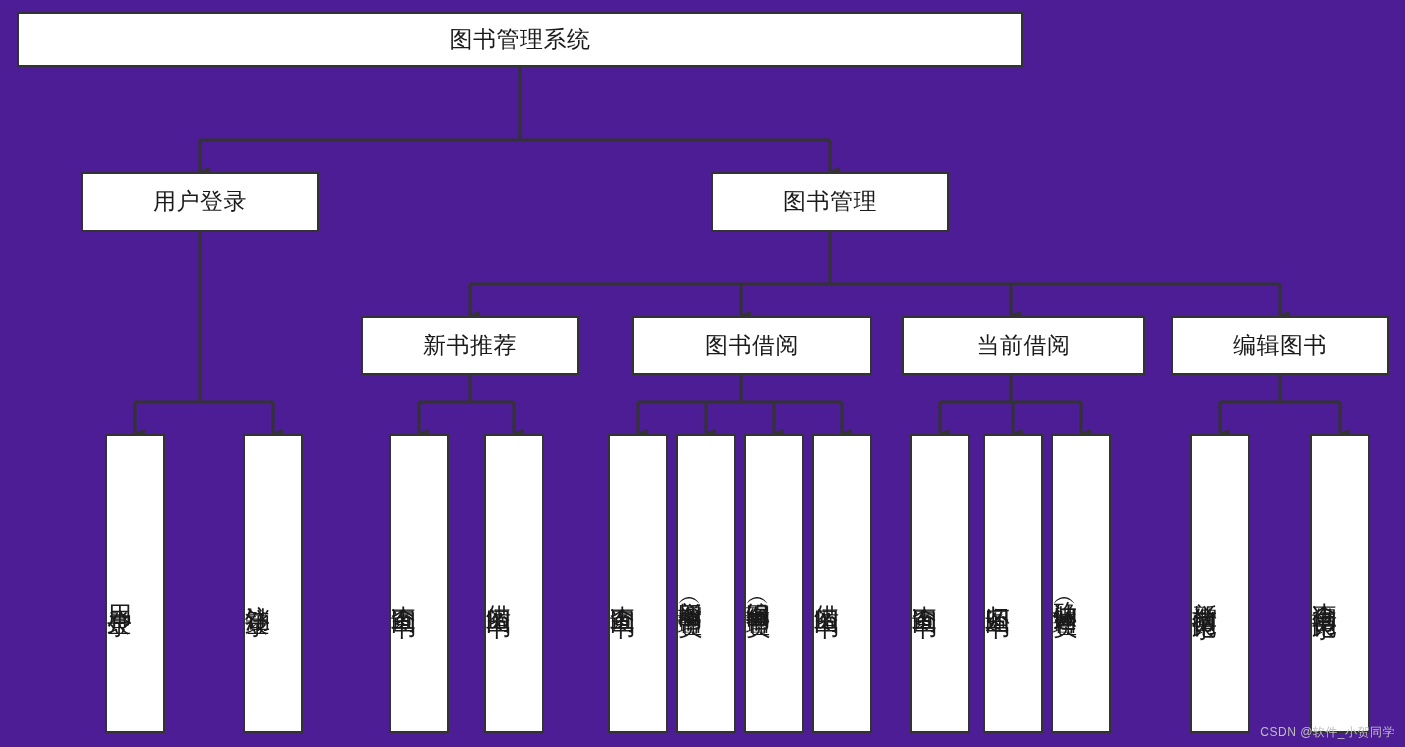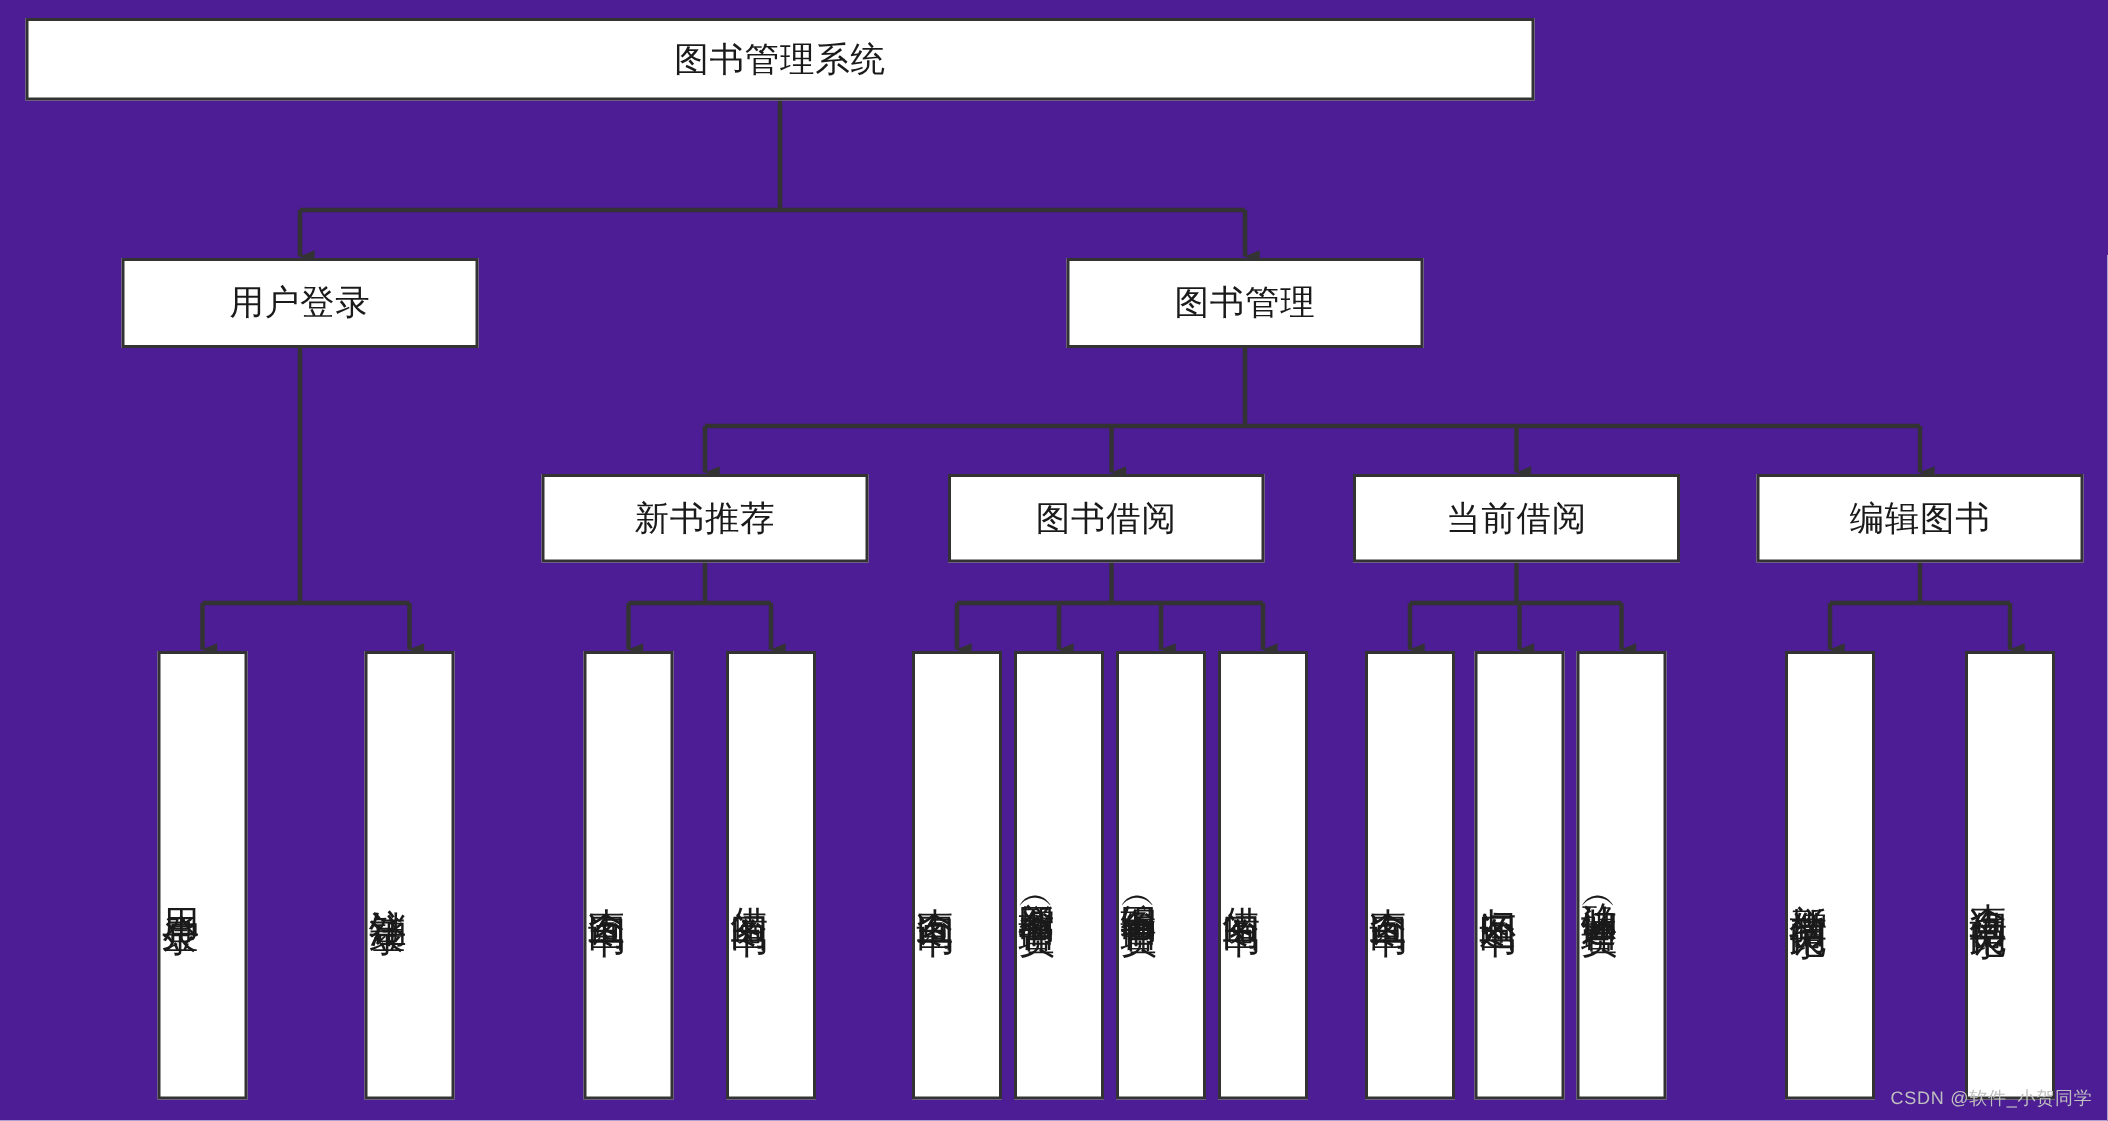--- a/index.html
+++ b/index.html
@@ -128,24 +128,24 @@
   <div class="node horizontal" style="left: 81px; top: 172px; width: 238px; height: 60px;">
     <span class="label">用户登录</span>
   </div>
   <div class="node horizontal" style="left: 711px; top: 172px; width: 238px; height: 60px;">
     <span class="label">图书管理</span>
   </div>
 
   <div class="node horizontal" style="left: 361px; top: 316px; width: 218px; height: 59px;">
     <span class="label">新书推荐</span>
   </div>
-  <div class="node horizontal" style="left: 632px; top: 316px; width: 211px; height: 59px;">
+  <div class="node horizontal" style="left: 632px; top: 316px; width: 240px; height: 59px;">
     <span class="label">图书借阅</span>
   </div>
-  <div class="node horizontal" style="left: 902px; top: 316px; width: 218px; height: 59px;">
+  <div class="node horizontal" style="left: 902px; top: 316px; width: 243px; height: 59px;">
     <span class="label">当前借阅</span>
   </div>
   <div class="node horizontal" style="left: 1171px; top: 316px; width: 218px; height: 59px;">
     <span class="label">编辑图书</span>
   </div>
 
   <div class="node vertical" style="left: 105px; top: 434px; width: 60px; height: 299px;">
     <span class="label">用户登录</span>
   </div>
   <div class="node vertical" style="left: 243px; top: 434px; width: 60px; height: 299px;">

